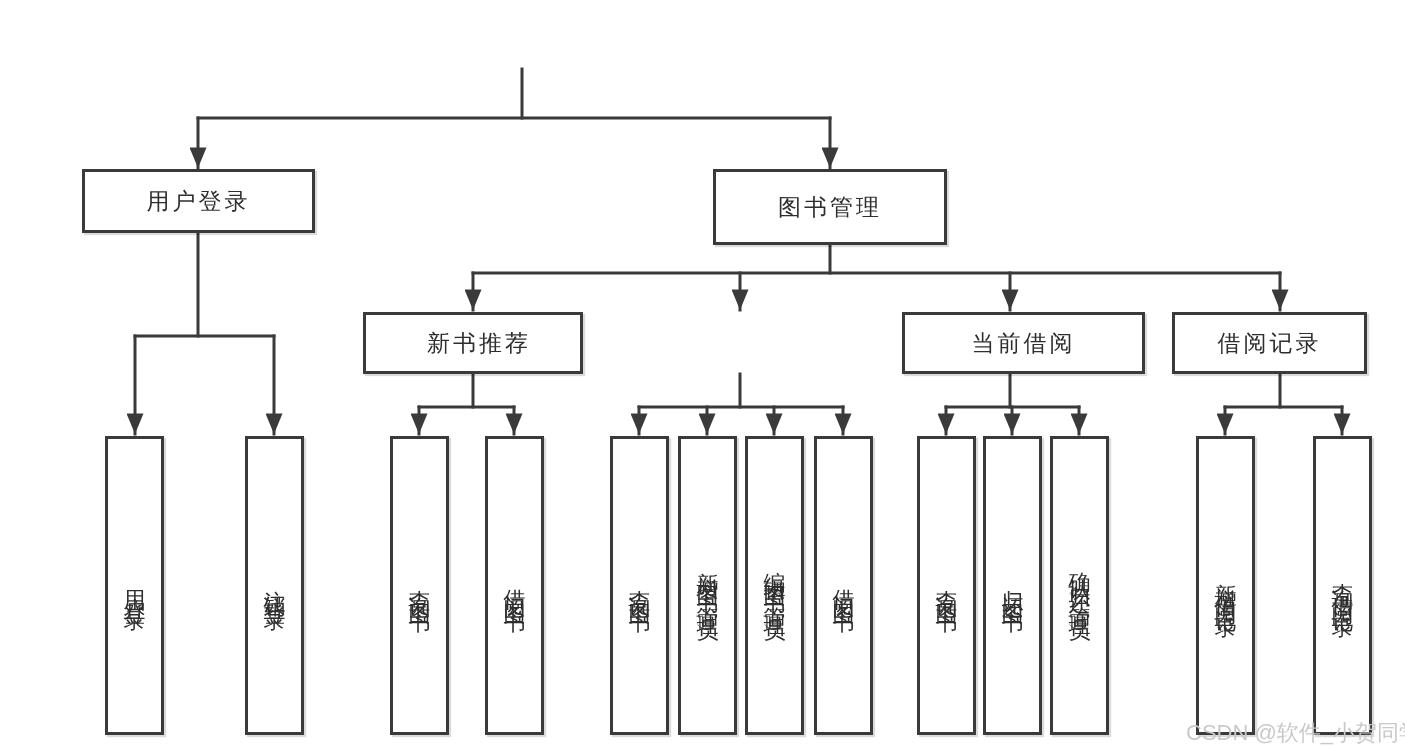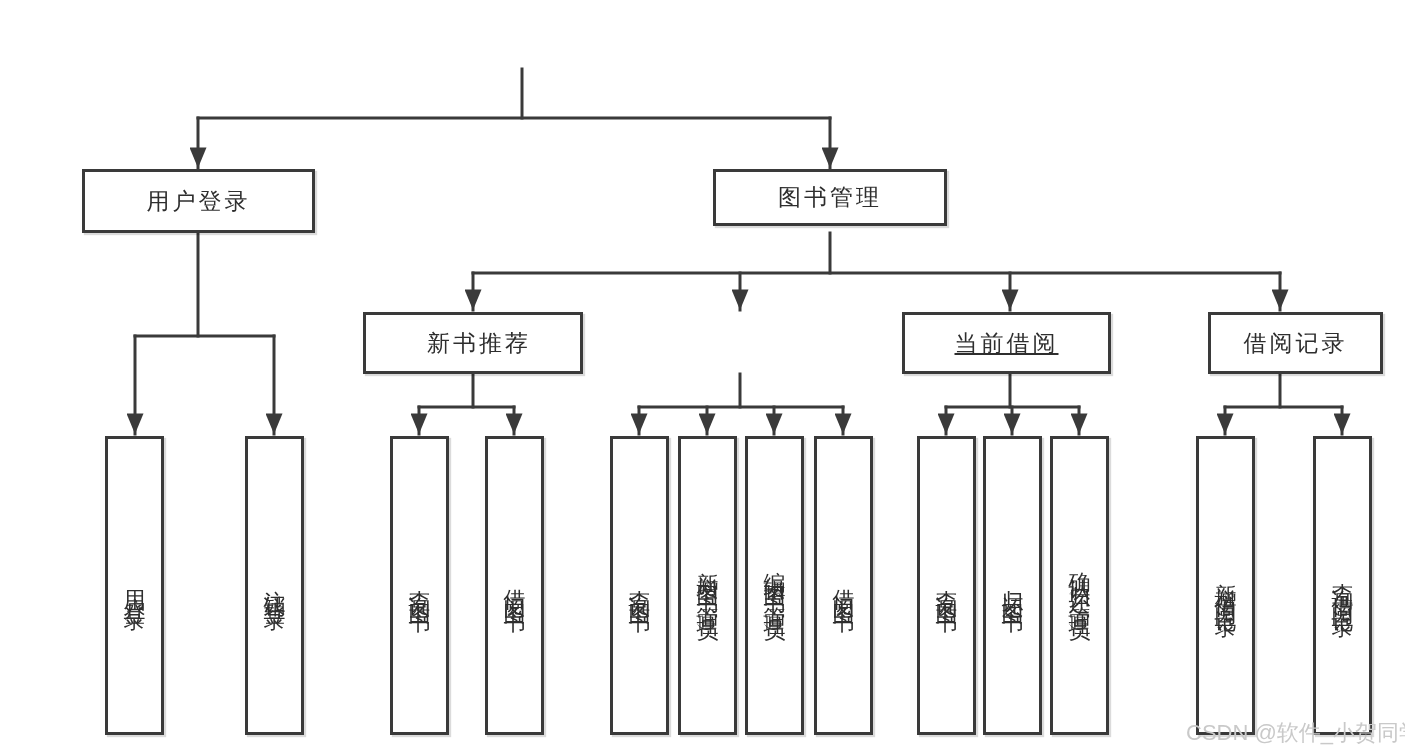--- a/index.html
+++ b/index.html
@@ -9,26 +9,26 @@
   }
   #connectors{position:absolute;left:0;top:0;width:1405px;height:747px;}
   .box{
     position:absolute;box-sizing:border-box;background:#fff;
     border:3px solid #3a3a3a;display:flex;align-items:center;justify-content:center;
     box-shadow:2px 2px 1px rgba(0,0,0,0.14);
   }
   .hlabel{font-size:23px;letter-spacing:3px;white-space:nowrap;}
   .root{left:21px;top:12px;width:1003px;height:57px;}
   .n-user-login{left:82px;top:169px;width:233px;height:64px;}
-  .n-book-mgmt{left:713px;top:169px;width:234px;height:57px;}
+  .n-book-mgmt{left:713px;top:169px;width:234px;height:76px;}
   .lvl3{top:312px;height:62px;}
   .n-new-books{left:363px;width:220px;padding-left:12px;}
   .n-book-borrow{left:632px;width:215px;}
-  .n-current-borrow{left:902px;width:209px;text-decoration:underline;}
-  .n-borrow-records{left:1208px;width:175px;}
+  .n-current-borrow{left:902px;width:243px;}
+  .n-borrow-records{left:1172px;width:195px;}
   .leaf{
     top:436px;height:299px;width:59px;
     writing-mode:vertical-rl;text-orientation:mixed;
     font-size:22px;letter-spacing:7px;line-height:1;white-space:nowrap;
   }
   .lf1{left:105px;} .lf2{left:245px;}
   .lf3{left:390px;} .lf4{left:485px;}
   .lf5{left:610px;} .lf6{left:678px;} .lf7{left:745px;} .lf8{left:814px;}
   .lf9{left:917px;} .lf10{left:983px;} .lf11{left:1050px;}
   .lf12{left:1196px;} .lf13{left:1313px;}

